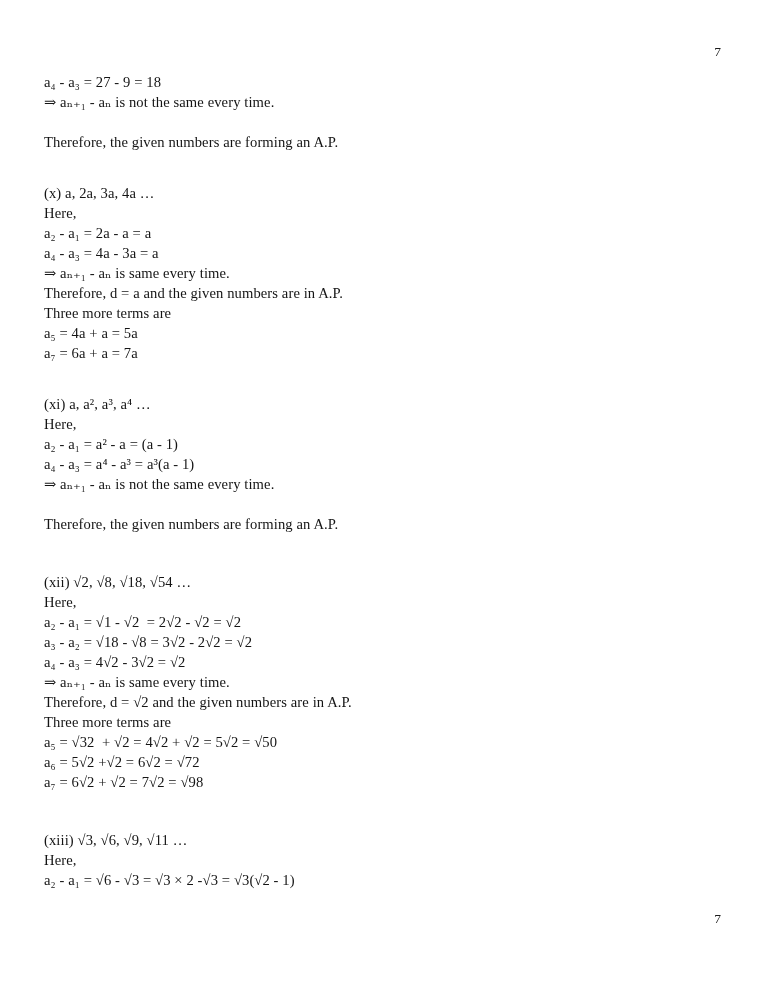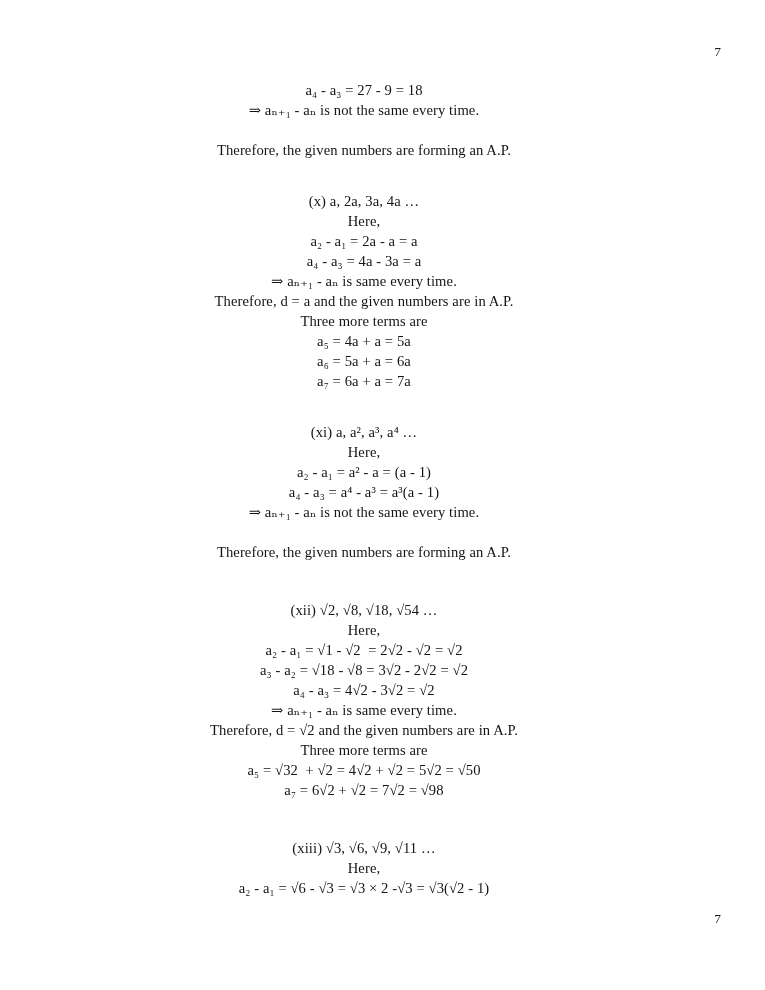--- a/index.html
+++ b/index.html
@@ -27,23 +27,22 @@
     font-family: "Liberation Serif", "DejaVu Serif", serif;
     color: #1a1a1a;
     text-align: right;
   }
   .page-number.top { top: 44px; }
   .page-number.bottom { top: 911px; }
 
   .content {
     position: absolute;
     left: 44px;
-    top: 80px;
+    top: 72px;
     width: 640px;
-    text-align: center;
   }
 
   .line {
     font-size: 14.6px;
     line-height: 20px;
     white-space: pre-wrap;
     color: #141414;
     letter-spacing: 0.1px;
   }
   .line.math {
@@ -70,21 +69,20 @@
     <div class="gap-lg"></div>
 
     <div class="line math">(x) a, 2a, 3a, 4a …</div>
     <div class="line">Here,</div>
     <div class="line math">a₂ - a₁ = 2a - a = a</div>
     <div class="line math">a₄ - a₃ = 4a - 3a = a</div>
     <div class="line math">⇒ aₙ₊₁ - aₙ is same every time.</div>
     <div class="line">Therefore, d = a and the given numbers are in A.P.</div>
     <div class="line">Three more terms are</div>
     <div class="line math">a₅ = 4a + a = 5a</div>
-    <div class="line math">a₆ = 5a + a = 6a</div>
     <div class="line math">a₇ = 6a + a = 7a</div>
 
     <div class="gap-lg"></div>
 
     <div class="line math">(xi) a, a², a³, a⁴ …</div>
     <div class="line">Here,</div>
     <div class="line math">a₂ - a₁ = a² - a = (a - 1)</div>
     <div class="line math">a₄ - a₃ = a⁴ - a³ = a³(a - 1)</div>
     <div class="line math">⇒ aₙ₊₁ - aₙ is not the same every time.</div>
     <div class="gap-sm"></div>
@@ -94,20 +92,21 @@
 
     <div class="line math">(xii) √2, √8, √18, √54 …</div>
     <div class="line">Here,</div>
     <div class="line math">a₂ - a₁ = √1 - √2  = 2√2 - √2 = √2</div>
     <div class="line math">a₃ - a₂ = √18 - √8 = 3√2 - 2√2 = √2</div>
     <div class="line math">a₄ - a₃ = 4√2 - 3√2 = √2</div>
     <div class="line math">⇒ aₙ₊₁ - aₙ is same every time.</div>
     <div class="line">Therefore, d = √2 and the given numbers are in A.P.</div>
     <div class="line">Three more terms are</div>
     <div class="line math">a₅ = √32  + √2 = 4√2 + √2 = 5√2 = √50</div>
+    <div class="line math">a₆ = 5√2 +√2 = 6√2 = √72</div>
     <div class="line math">a₇ = 6√2 + √2 = 7√2 = √98</div>
 
     <div class="gap-xl"></div>
 
     <div class="line math">(xiii) √3, √6, √9, √11 …</div>
     <div class="line">Here,</div>
     <div class="line math">a₂ - a₁ = √6 - √3 = √3 × 2 -√3 = √3(√2 - 1)</div>
 
   </div>
 

